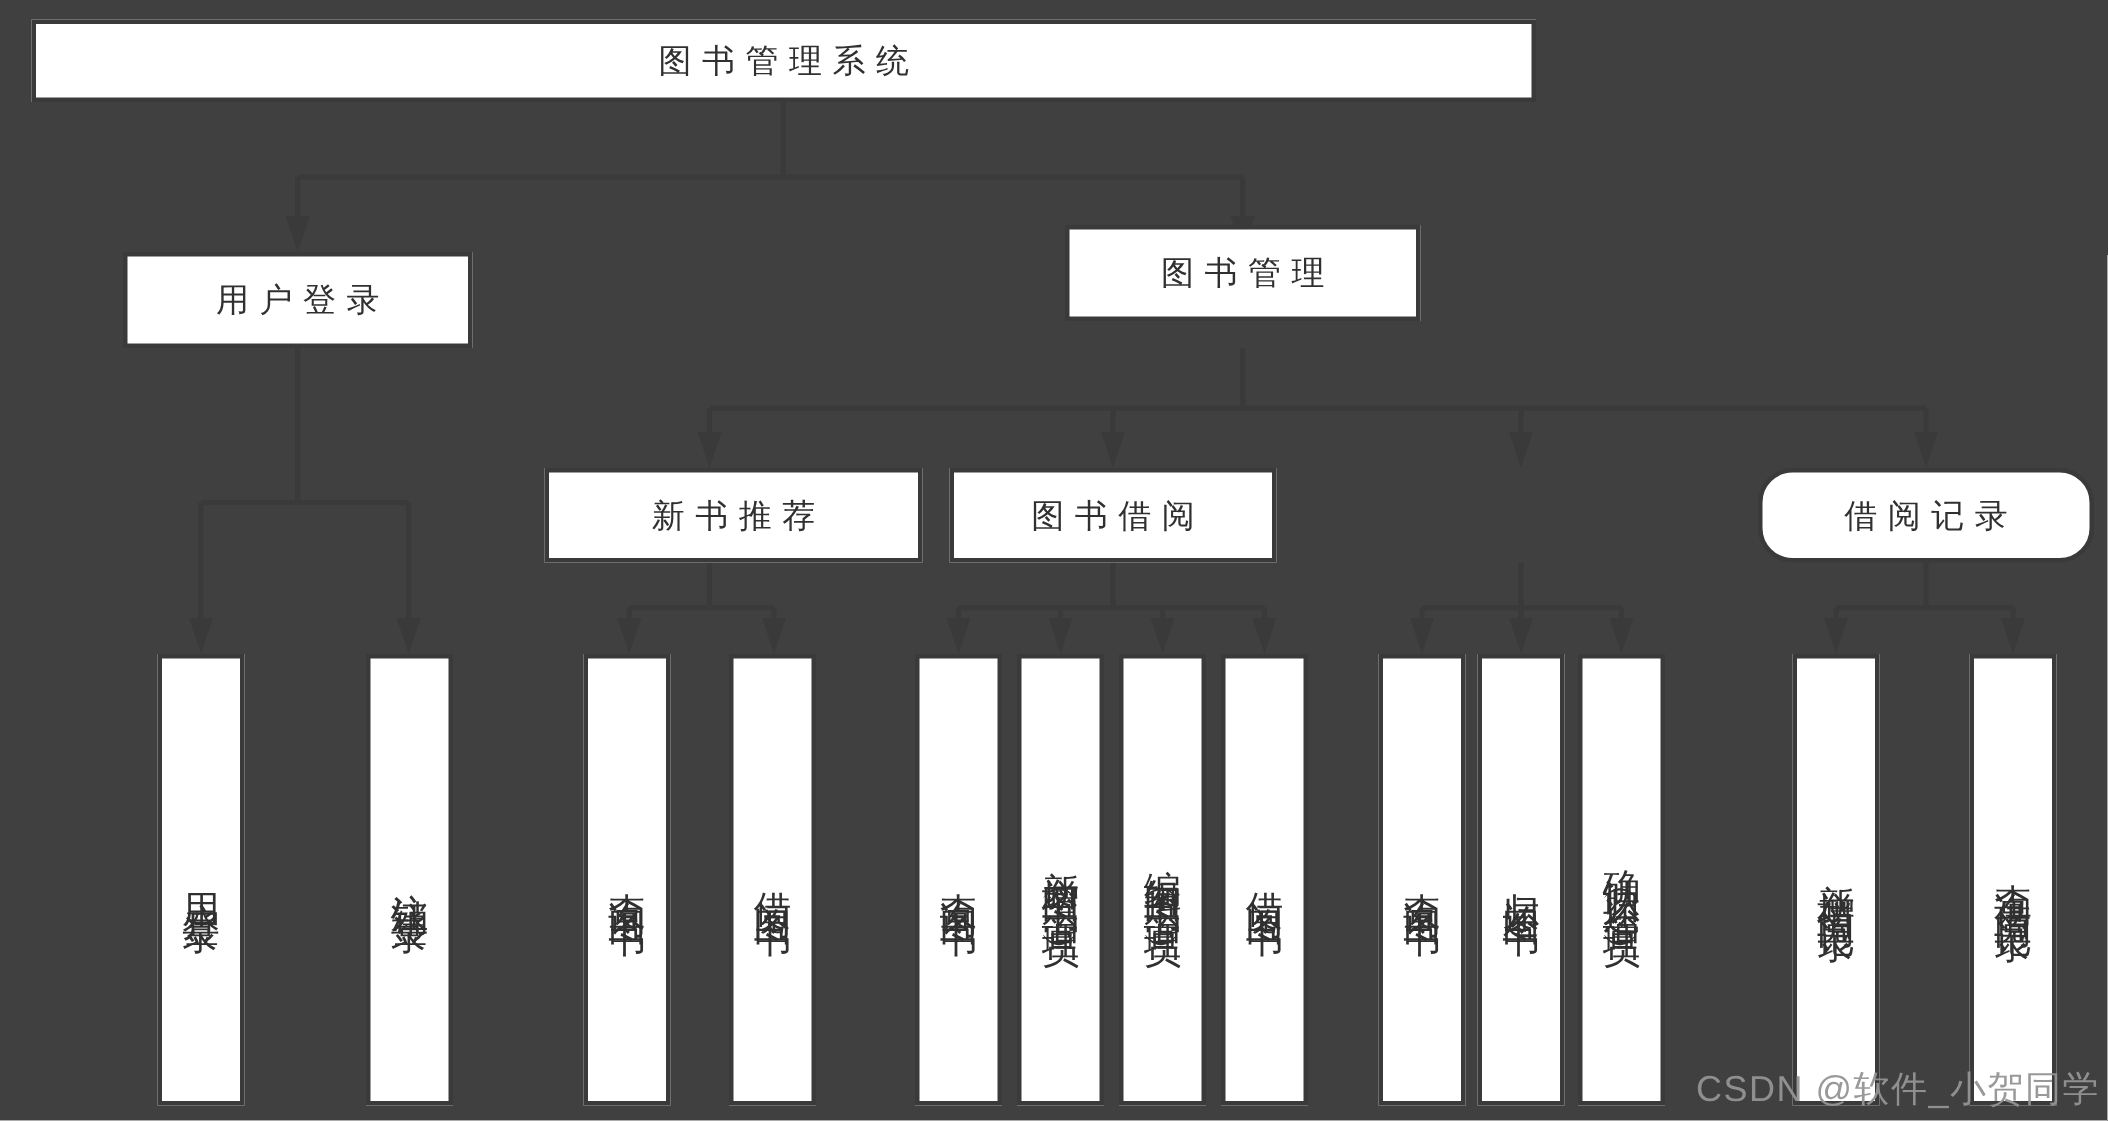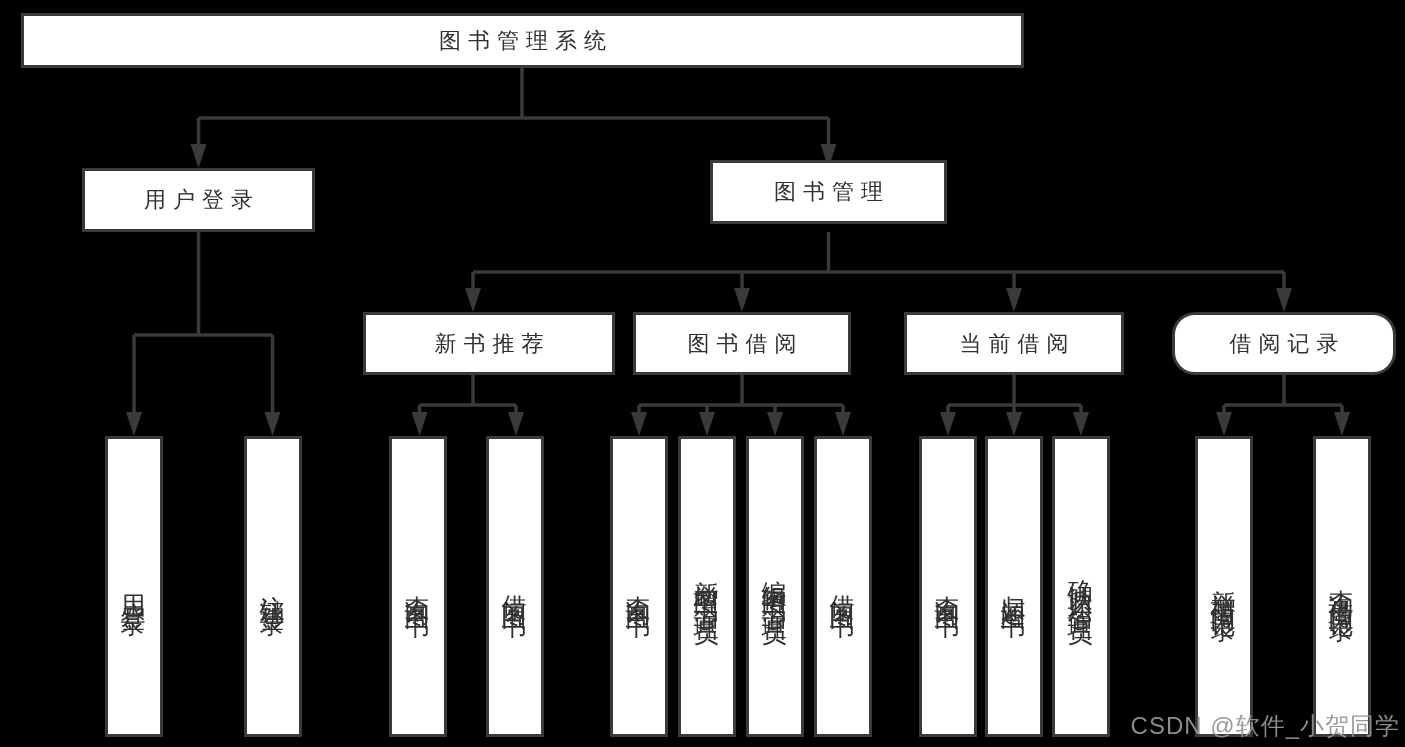--- a/index.html
+++ b/index.html
@@ -4,21 +4,21 @@
 <style>
   html, body {
     margin: 0;
     padding: 0;
     background: #ffffff;
   }
   .canvas {
     position: relative;
     width: 1405px;
     height: 747px;
-    background: #000000;
+    background: #404040;
     font-family: "Liberation Sans", sans-serif;
     overflow: hidden;
     text-align: right;
   }
   .connectors {
     position: absolute;
     left: 0;
     top: 0;
     width: 1405px;
     height: 747px;
@@ -52,21 +52,21 @@
     letter-spacing: 6px;
     color: #303030;
     width: 58px;
     height: 301px;
     top: 436px;
   }
   
   .n-root   { left: 21px;  top: 13px;  width: 1003px; height: 55px; }
   
   .n-login  { left: 82px;  top: 168px; width: 233px; height: 64px; }
-  .n-manage { left: 710px; top: 160px; width: 237px; height: 64px; }
+  .n-manage { left: 710px; top: 150px; width: 237px; height: 64px; }
   
   .lvl3 { top: 312px; height: 63px; }
   .n-newbook { left: 363px;  width: 252px; }
   .n-borrow  { left: 633px;  width: 218px; }
   .n-current { left: 904px;  width: 220px; }
   .n-records { left: 1172px; width: 224px; border-radius: 23px; }
   
   .lf-1  { left: 105px;  }
   .lf-2  { left: 244px;  }
   .lf-3  { left: 389px;  }
@@ -138,21 +138,20 @@
     </g>
   </svg>
 
   <div class="hbox n-root">图书管理系统</div>
 
   <div class="hbox n-login">用户登录</div>
   <div class="hbox n-manage">图书管理</div>
 
   <div class="hbox lvl3 n-newbook">新书推荐</div>
   <div class="hbox lvl3 n-borrow">图书借阅</div>
-  <div class="hbox lvl3 n-current">当前借阅</div>
   <div class="hbox lvl3 n-records">借阅记录</div>
 
   <div class="vbox lf-1">用户登录</div>
   <div class="vbox lf-2">注销登录</div>
 
   <div class="vbox lf-3">查询图书</div>
   <div class="vbox lf-4">借阅图书</div>
 
   <div class="vbox lf-5">查询图书</div>
   <div class="vbox lf-6">新增图书（管理员）</div>

